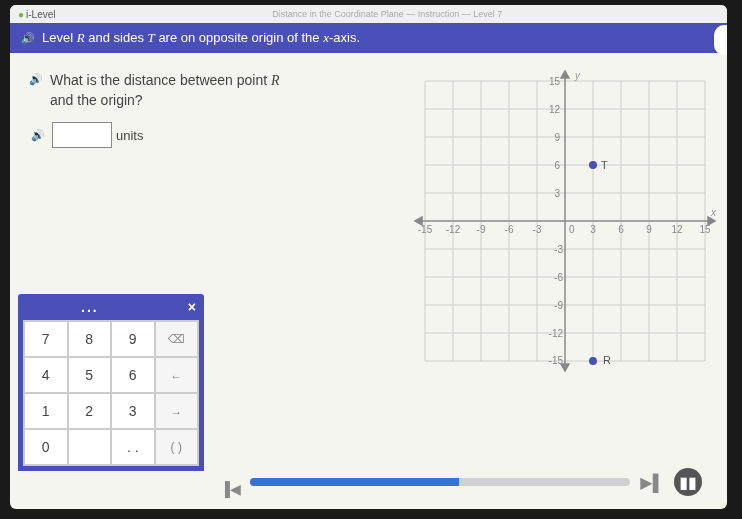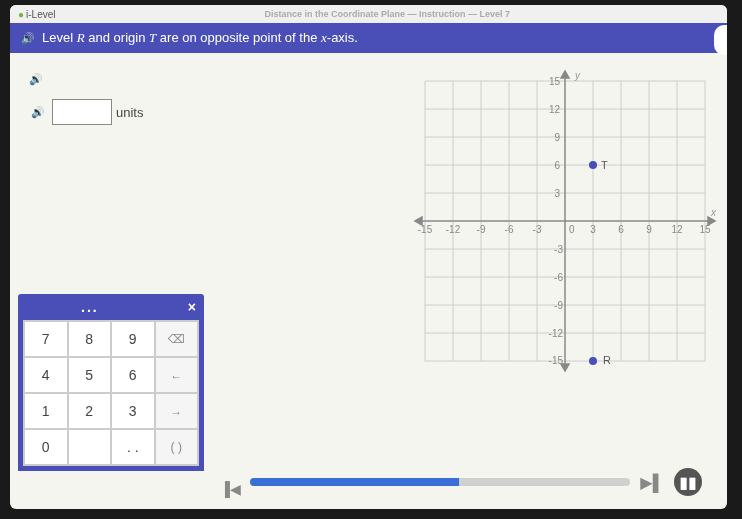--- a/index.html
+++ b/index.html
@@ -21,21 +21,21 @@
       height: 18px;
       background: #f0f0f0;
       display: flex;
       align-items: center;
       padding: 0 8px;
       font-size: 10px;
       color: #666;
     }
     .top-bar .logo { color: #7cb342; font-weight: bold; margin-right: 2px; }
     .top-bar .brand { color: #555; }
-    .top-bar .breadcrumb { flex: 1; text-align: center; color: #aaa; font-size: 9px; font-weight: bold; }
+    .top-bar .breadcrumb { flex: 1; text-align: center; color: #aaa; font-size: 9px; }
     .blue-bar {
       height: 30px;
       background: #4a4fb8;
       display: flex;
       align-items: center;
       padding: 0 10px;
       color: #fff;
       font-size: 13px;
     }
     .speaker-small {
@@ -185,29 +185,33 @@
 <div class="frame">
   <div class="top-bar">
     <span class="logo">●</span>
     <span class="brand"><span>i-</span><span>Level</span></span>
     <span class="breadcrumb">Distance in the Coordinate Plane — Instruction — Level 7</span>
   </div>
 
   <div class="blue-bar">
     <span class="speaker-small">🔊</span>
     <span class="text">
-      <span>Level </span><span class="it">R</span><span> and origin </span><span class="it">T</span><span> are on opposite point of the </span><span class="it">x</span><span>-axis.</span>
+      <span>Level </span><span class="it">R</span><span> and sides </span><span class="it">T</span><span> are on opposite origin of the </span><span class="it">x</span><span>-axis.</span>
     </span>
     <div class="right-tab"></div>
   </div>
 
   <div class="content">
     <div class="question-area">
       <div class="prompt-line">
         <span class="speaker-small">🔊</span>
+        <span class="prompt-text">
+          <span>What is the distance between point </span><span class="it">R</span><br>
+          <span>and the origin?</span>
+        </span>
       </div>
       <div class="answer-line">
         <span class="speaker-small">🔊</span>
         <input class="answer-input" value="" style="">
         <span class="units">units</span>
       </div>
     </div>
 
     <div class="graph-wrap">
       <svg class="graph-svg" viewBox="0 0 320 320">

